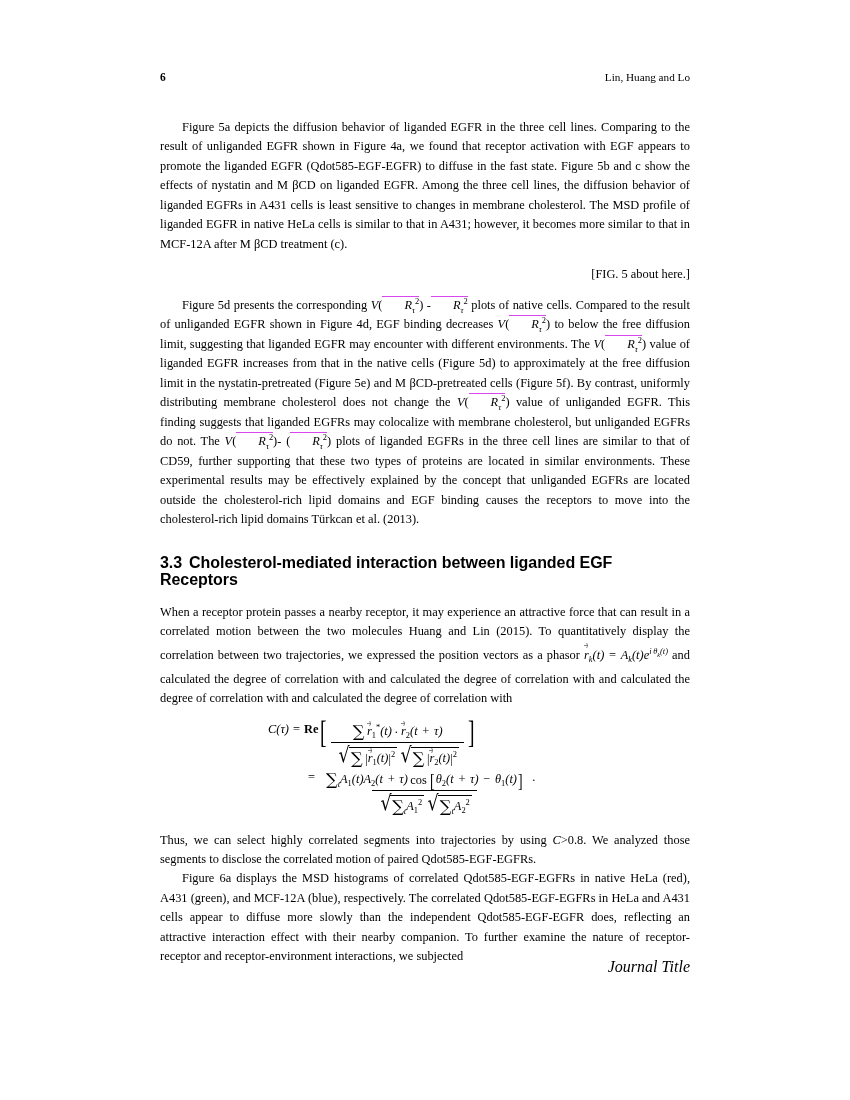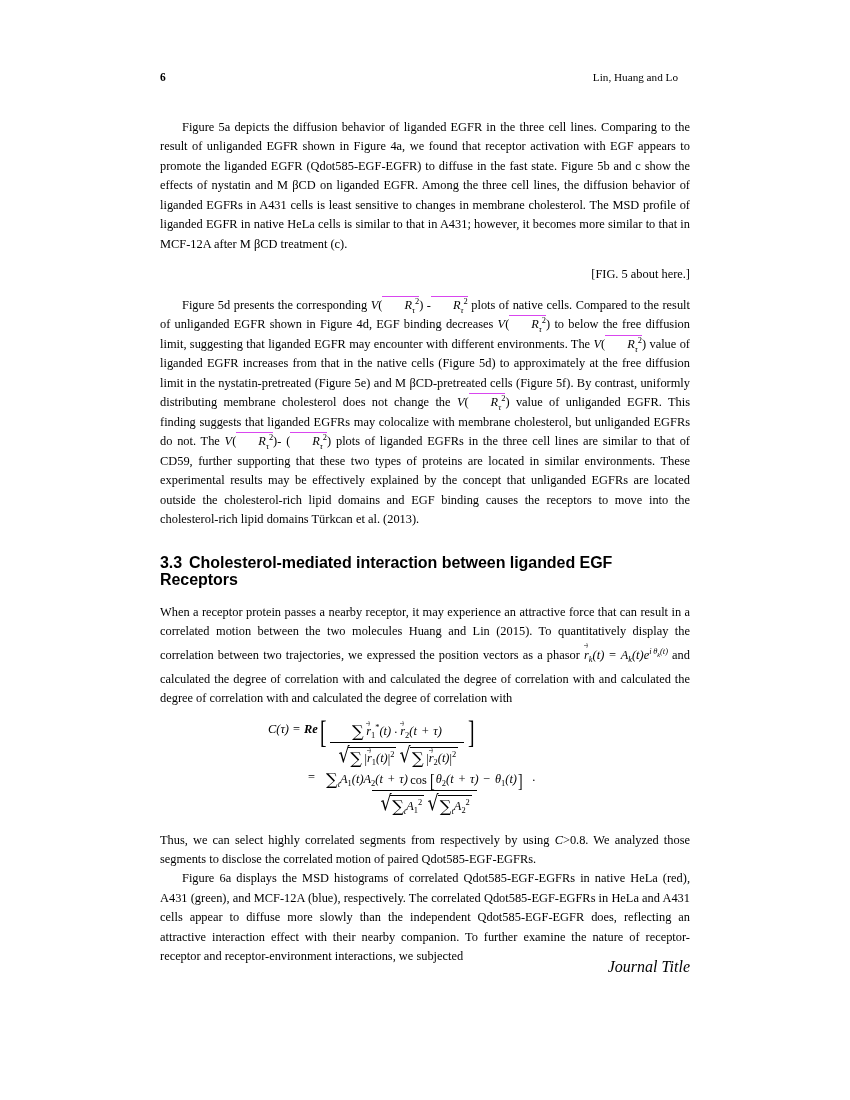--- a/index.html
+++ b/index.html
@@ -34,21 +34,21 @@
   }
   .runhead .folio {
     position: absolute;
     left: 0;
     top: 0;
     font-weight: bold;
     font-size: 11.5px;
   }
   .runhead .authors {
     position: absolute;
-    right: 12px;
+    right: 0;
     top: 0;
     white-space: nowrap;
   }
 
   
   .runfoot {
     position: absolute;
     top: 958px;
     left: 0;
     width: 530px;
@@ -245,21 +245,21 @@
                 <polyline points="14,1.5 19,5 14,8.5" fill="none" stroke="#000" stroke-width="1.1"></polyline>
               </svg>
             </span></span><span class="sub">k</span>(t)<span class="relsp">=</span>A<span class="sub">k</span>(t)e<span class="sup"><span style="font-style:italic">i θ</span><span style="font-style:italic;font-size:0.72em;vertical-align:sub">k</span><span style="font-style:italic">(t)</span></span></span><span> and calculated the degree of correlation with and calculated the degree of correlation with and calculated the degree of correlation with and calculated the degree of correlation with</span>
     </p>
 
     <div class="eqblock">
 
       <div class="eqline eqline1">
         <span class="mi">C(τ)</span>
         <span class="relsp">=</span>
-        <span class="mup" style="font-weight:bold;font-style:italic;">Re</span>
+        <span class="mup" style="font-weight:bold;">Re</span>
         <span class="bigbr">[</span>
         <span class="frac">
           <span class="num">
             <span class="sumsym">∑</span> <span class="mi"><span class="vecwrap">r<span class="arrow">
                     <svg viewBox="0 0 20 8" preserveAspectRatio="none">
                       <line x1="0" y1="5" x2="19" y2="5" stroke="#000" stroke-width="1.1"></line>
                       <polyline points="14,1.5 19,5 14,8.5" fill="none" stroke="#000" stroke-width="1.1"></polyline>
                     </svg>
                   </span></span><span class="subup">1</span><span class="sup">*</span>(t)</span> · <span class="mi"><span class="vecwrap">r<span class="arrow">
                     <svg viewBox="0 0 20 8" preserveAspectRatio="none">
@@ -306,21 +306,21 @@
                 <span class="radicand"><span class="sumsym">∑</span><span class="sub" style="font-style:italic;">t</span><span class="mi">A<span class="subup">2</span><span class="sup">2</span></span></span>
               </span>
           </span>
         </span>
         <span class="eqtail">.</span>
       </div>
 
     </div>
 
     <p class="para" style="margin-top:4px;">
-      <span>Thus, we can select highly correlated segments from respectively by using </span><span class="mi">C</span><span>&gt;0.8. We analyzed those segments to disclose the correlated motion of paired Qdot585-EGF-EGFRs.</span>
+      <span>Thus, we can select highly correlated segments into trajectories by using </span><span class="mi">C</span><span>&gt;0.8. We analyzed those segments to disclose the correlated motion of paired Qdot585-EGF-EGFRs.</span>
     </p>
 
     <p class="para indent">Figure 6a displays the MSD histograms of correlated Qdot585-EGF-EGFRs in native HeLa (red), A431 (green), and MCF-12A (blue), respectively. The correlated Qdot585-EGF-EGFRs in HeLa and A431 cells appear to diffuse more slowly than the independent Qdot585-EGF-EGFR does, reflecting an attractive interaction effect with their nearby companion. To further examine the nature of receptor-receptor and receptor-environment interactions, we subjected</p>
 
   </div>
 
   <div class="runfoot">Journal Title</div>
 
 </div>
 

